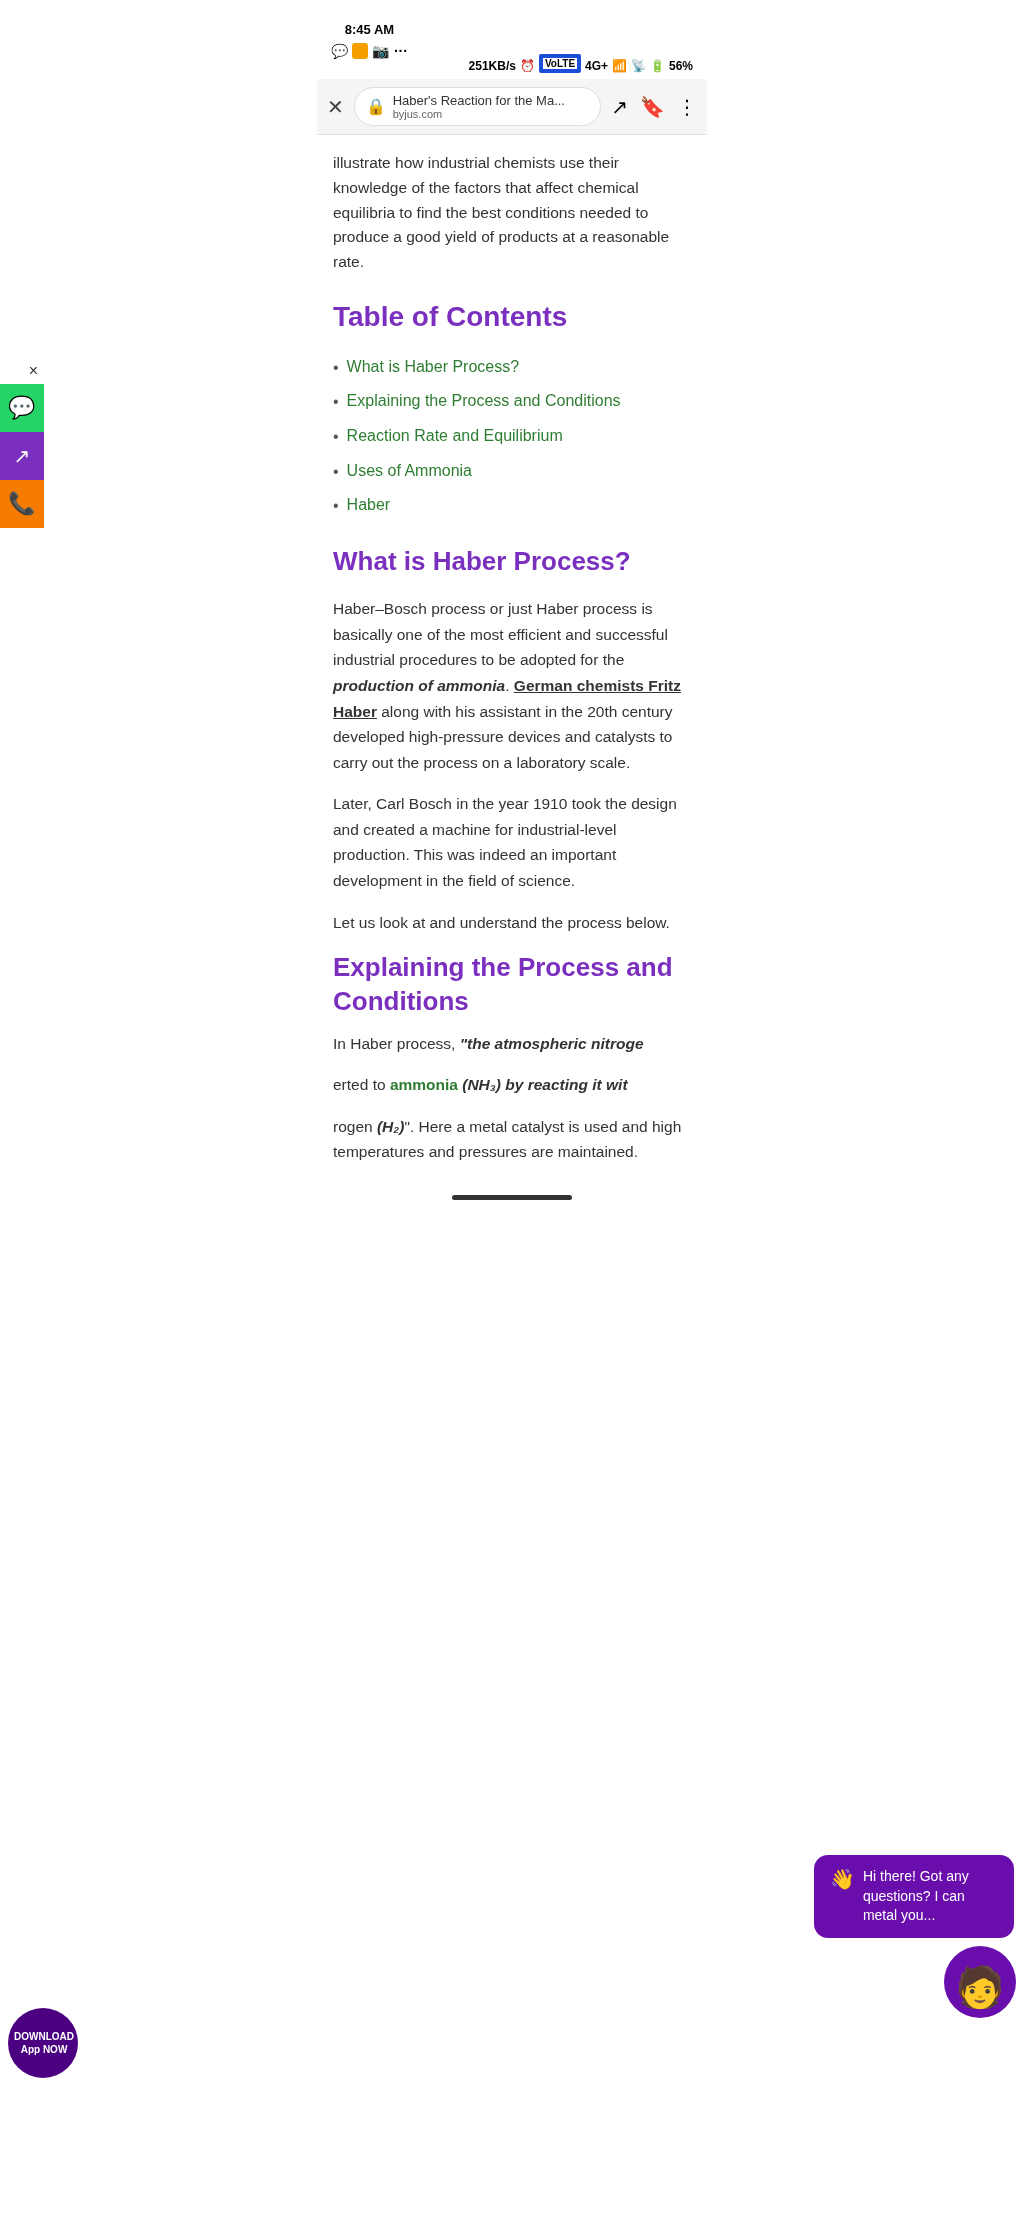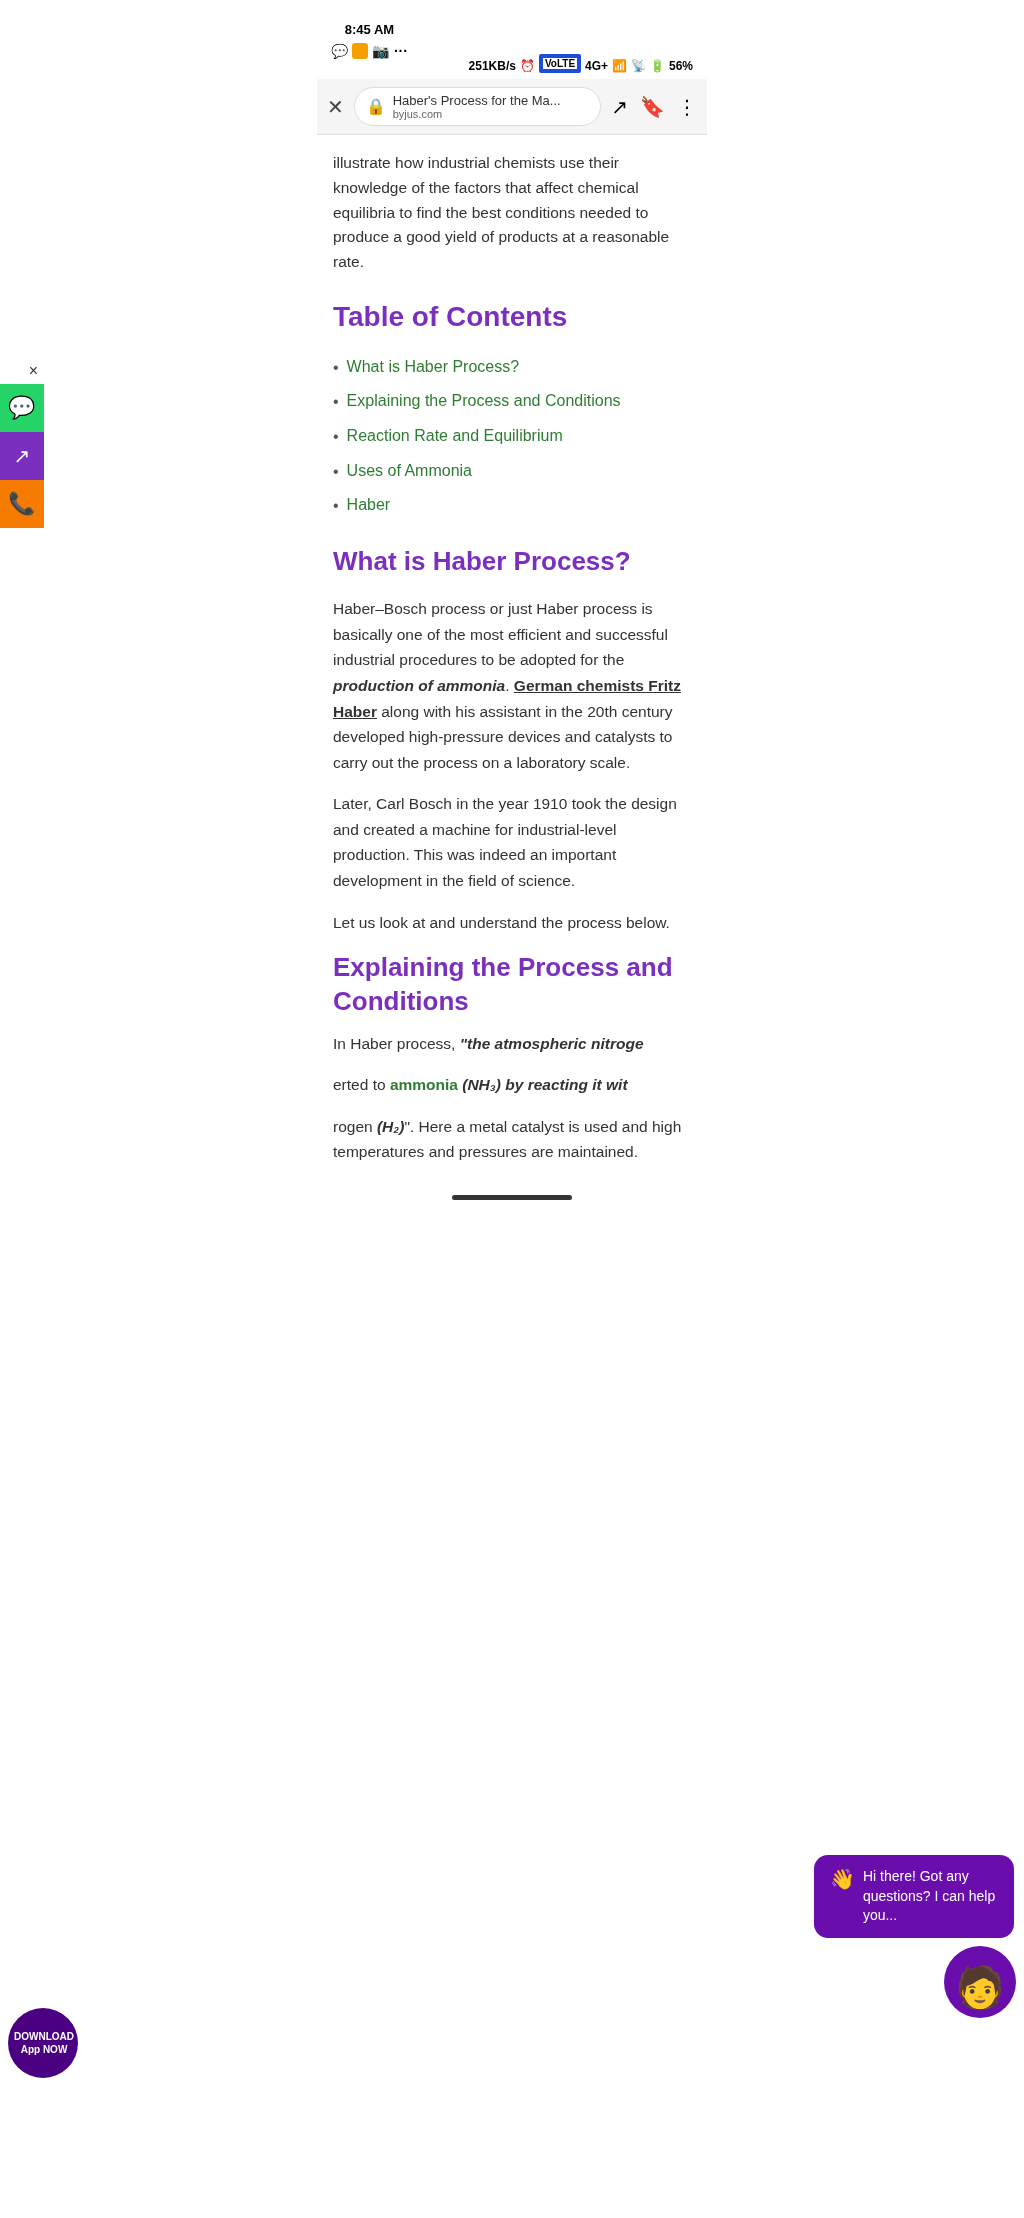--- a/index.html
+++ b/index.html
@@ -253,21 +253,21 @@
     <span>🔋</span>
     <span>56%</span>
   </div>
 </div>
 
 <div class="browser-bar">
   <button class="browser-icon" style="background:none;border:none;font-size:20px;cursor:pointer;">✕</button>
   <div class="browser-bar-url">
     <span>🔒</span>
     <div>
-      <div class="url-text">Haber's Process for the Ma...</div>
+      <div class="url-text">Haber's Reaction for the Ma...</div>
       <div class="url-domain">byjus.com</div>
     </div>
   </div>
   <div class="browser-icons">
     <button style="background:none;border:none;font-size:20px;cursor:pointer;">↗</button>
     <button style="background:none;border:none;font-size:20px;cursor:pointer;">🔖</button>
     <button style="background:none;border:none;font-size:20px;cursor:pointer;">⋮</button>
   </div>
 </div>
 
@@ -334,21 +334,21 @@
   <button class="float-btn share">
     <span style="font-size:20px;">↗</span>
   </button>
   <button class="float-btn phone">
     <span>📞</span>
   </button>
 </div>
 
 <div class="chat-bubble">
   <span class="chat-bubble-wave">👋</span>
-  <span class="chat-bubble-text">Hi there! Got any questions? I can help you...</span>
+  <span class="chat-bubble-text">Hi there! Got any questions? I can metal you...</span>
 </div>
 
 <div class="avatar-circle">
   <span class="avatar-person">🧑</span>
 </div>
 
 <button class="download-btn">
   <span>DOWNLOAD<br>App NOW</span>
 </button>
 

